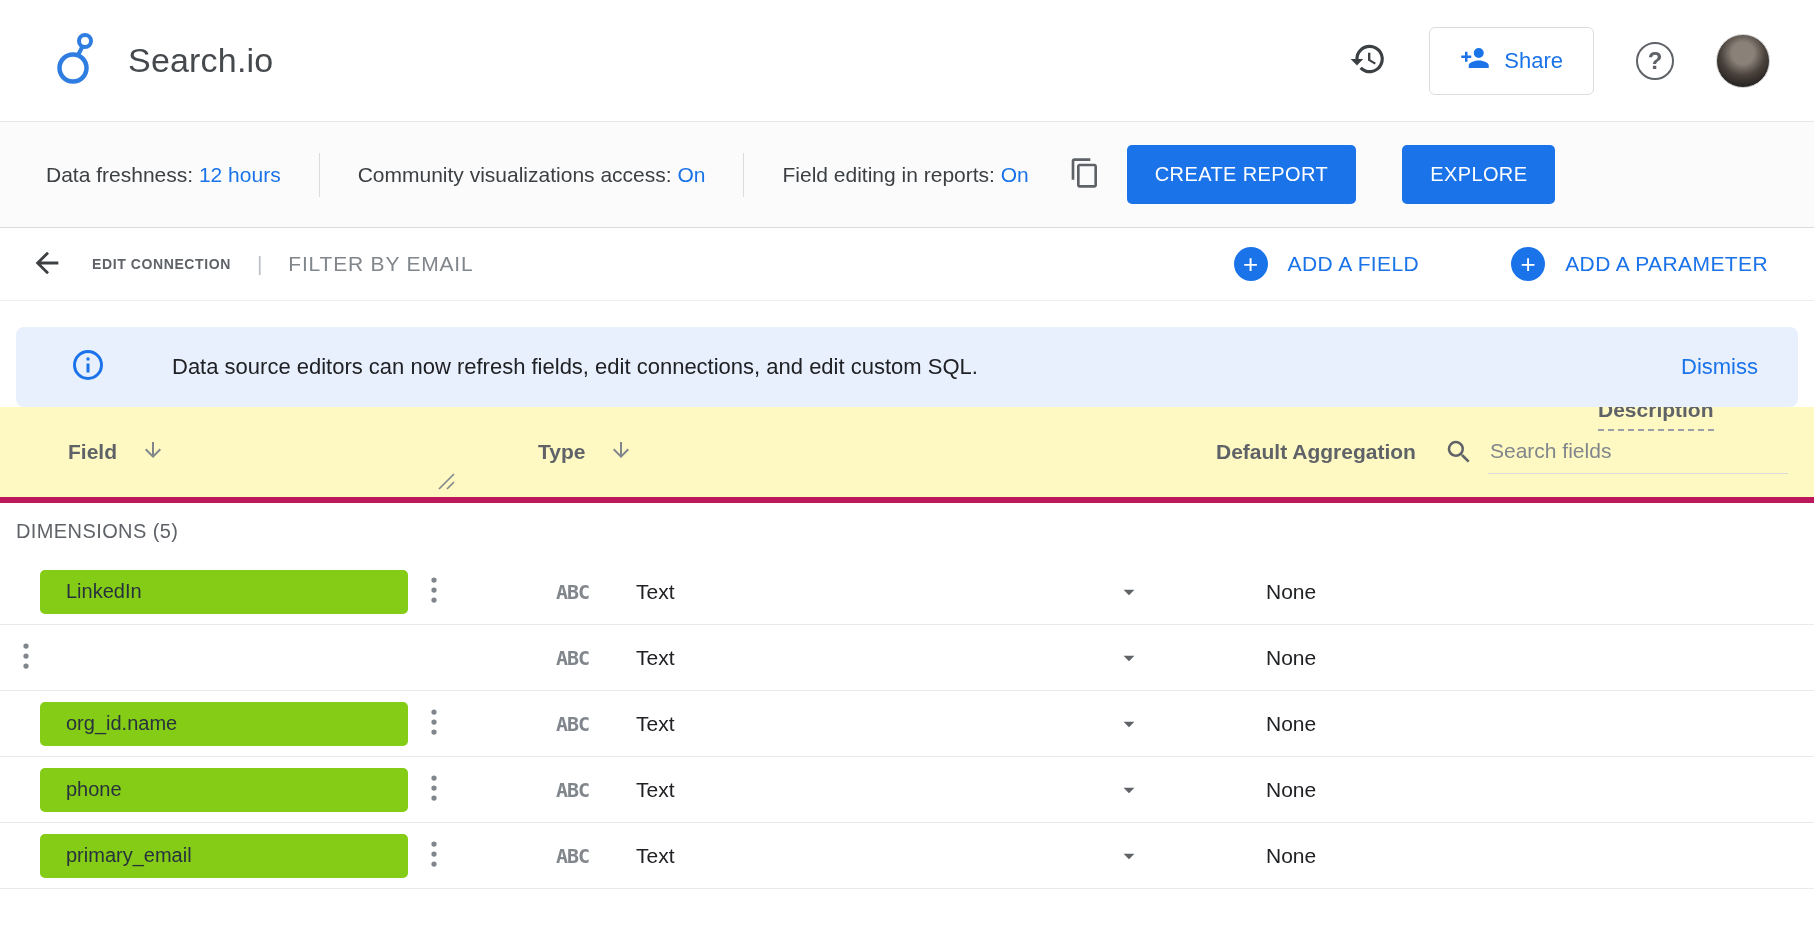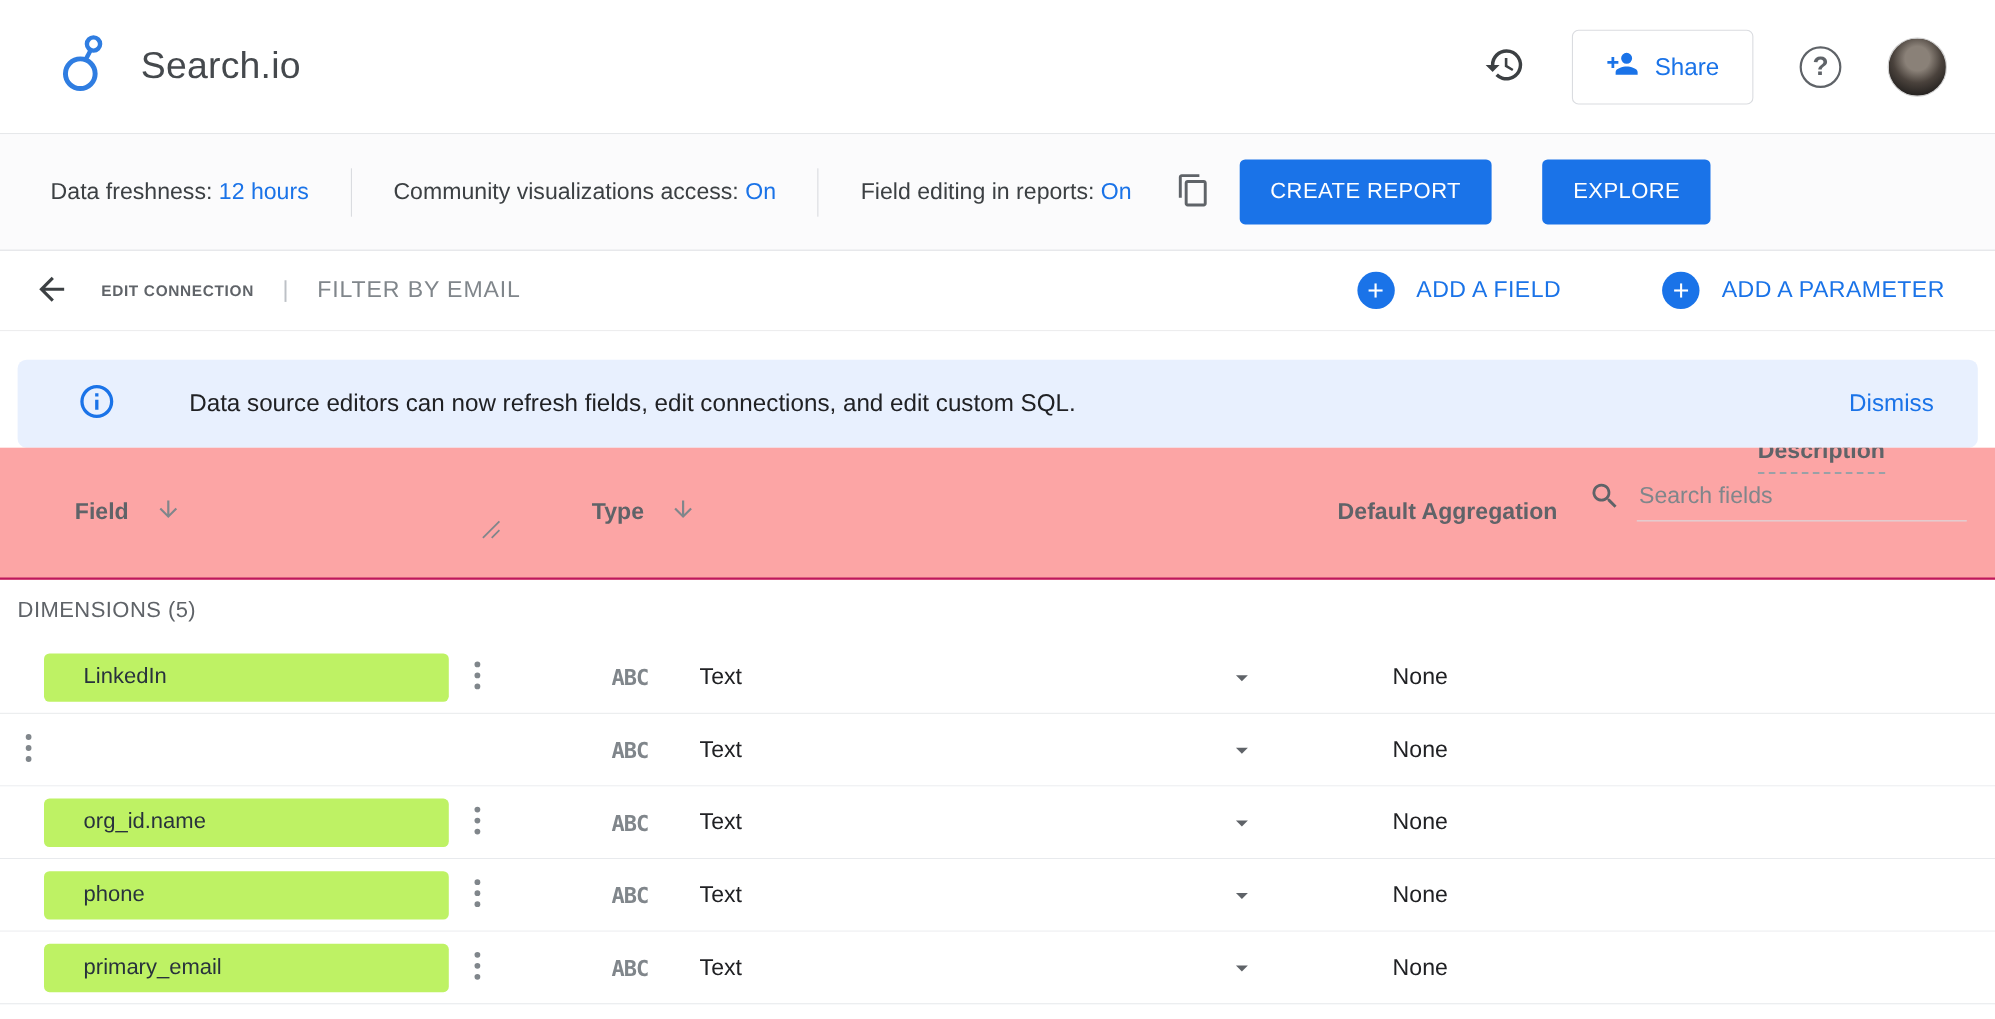--- a/index.html
+++ b/index.html
@@ -101,23 +101,23 @@
   .banner-msg { margin-left: 66px; font-size: 22px; color: #202124; }
   .dismiss-btn {
     margin-left: auto; background: none; border: none; cursor: pointer;
     color: #1a73e8; font-size: 22px; font-weight: 500;
     font-family: "Liberation Sans", sans-serif;
   }
 
   
   .table-header {
     position: relative;
-    height: 120px;
-    border-bottom: 2px solid #be185d;
-    background: #fca5a5;
+    height: 96px;
+    border-bottom: 6px solid #be185d;
+    background: #fef9c3;
   }
   .hdr-cell { position: absolute; top: 0; height: 100%; display: flex; align-items: center; gap: 24px; font-size: 21px; font-weight: 700; color: #5f6368; }
   .hdr-field { left: 68px; cursor: pointer; }
   .hdr-type { left: 538px; cursor: pointer; }
   .hdr-agg { left: 1216px; }
   .resize-handle { position: absolute; left: 436px; top: 64px; cursor: col-resize; }
   .search-wrap { position: absolute; left: 1444px; top: 26px; display: flex; align-items: center; }
   .search-input {
     border: none; border-bottom: 1px solid #dadce0; outline: none;
     width: 300px; margin-left: 14px; padding: 6px 2px 10px 2px;
@@ -145,24 +145,24 @@
     position: relative;
     height: 66px;
     display: flex;
     align-items: center;
     border-bottom: 1px solid #e8eaed;
     background: #fff;
   }
   .field-pill {
     margin-left: 40px;
     width: 368px; height: 44px;
-    background: #bef264;
+    background: #84cc16;
     border-radius: 5px;
     display: flex; align-items: center;
-    padding-left: 36px;
+    padding-left: 26px;
     font-size: 20px; color: #28323c;
     cursor: pointer;
   }
   .row-menu { margin-left: 16px; background: none; border: none; cursor: pointer; display: flex; align-items: center; }
   .cell { position: absolute; top: 0; height: 100%; display: flex; align-items: center; }
   .cell-type-icon { left: 556px; font-weight: bold; font-size: 20px; letter-spacing: -1px; color: #80868b; font-family: "DejaVu Sans Mono", monospace; }
   .cell-type-label { left: 636px; font-size: 21px; color: #202124; cursor: pointer; }
   .cell-type-arrow { left: 1116px; cursor: pointer; }
   .cell-agg { left: 1266px; font-size: 21px; color: #202124; }
 </style>

